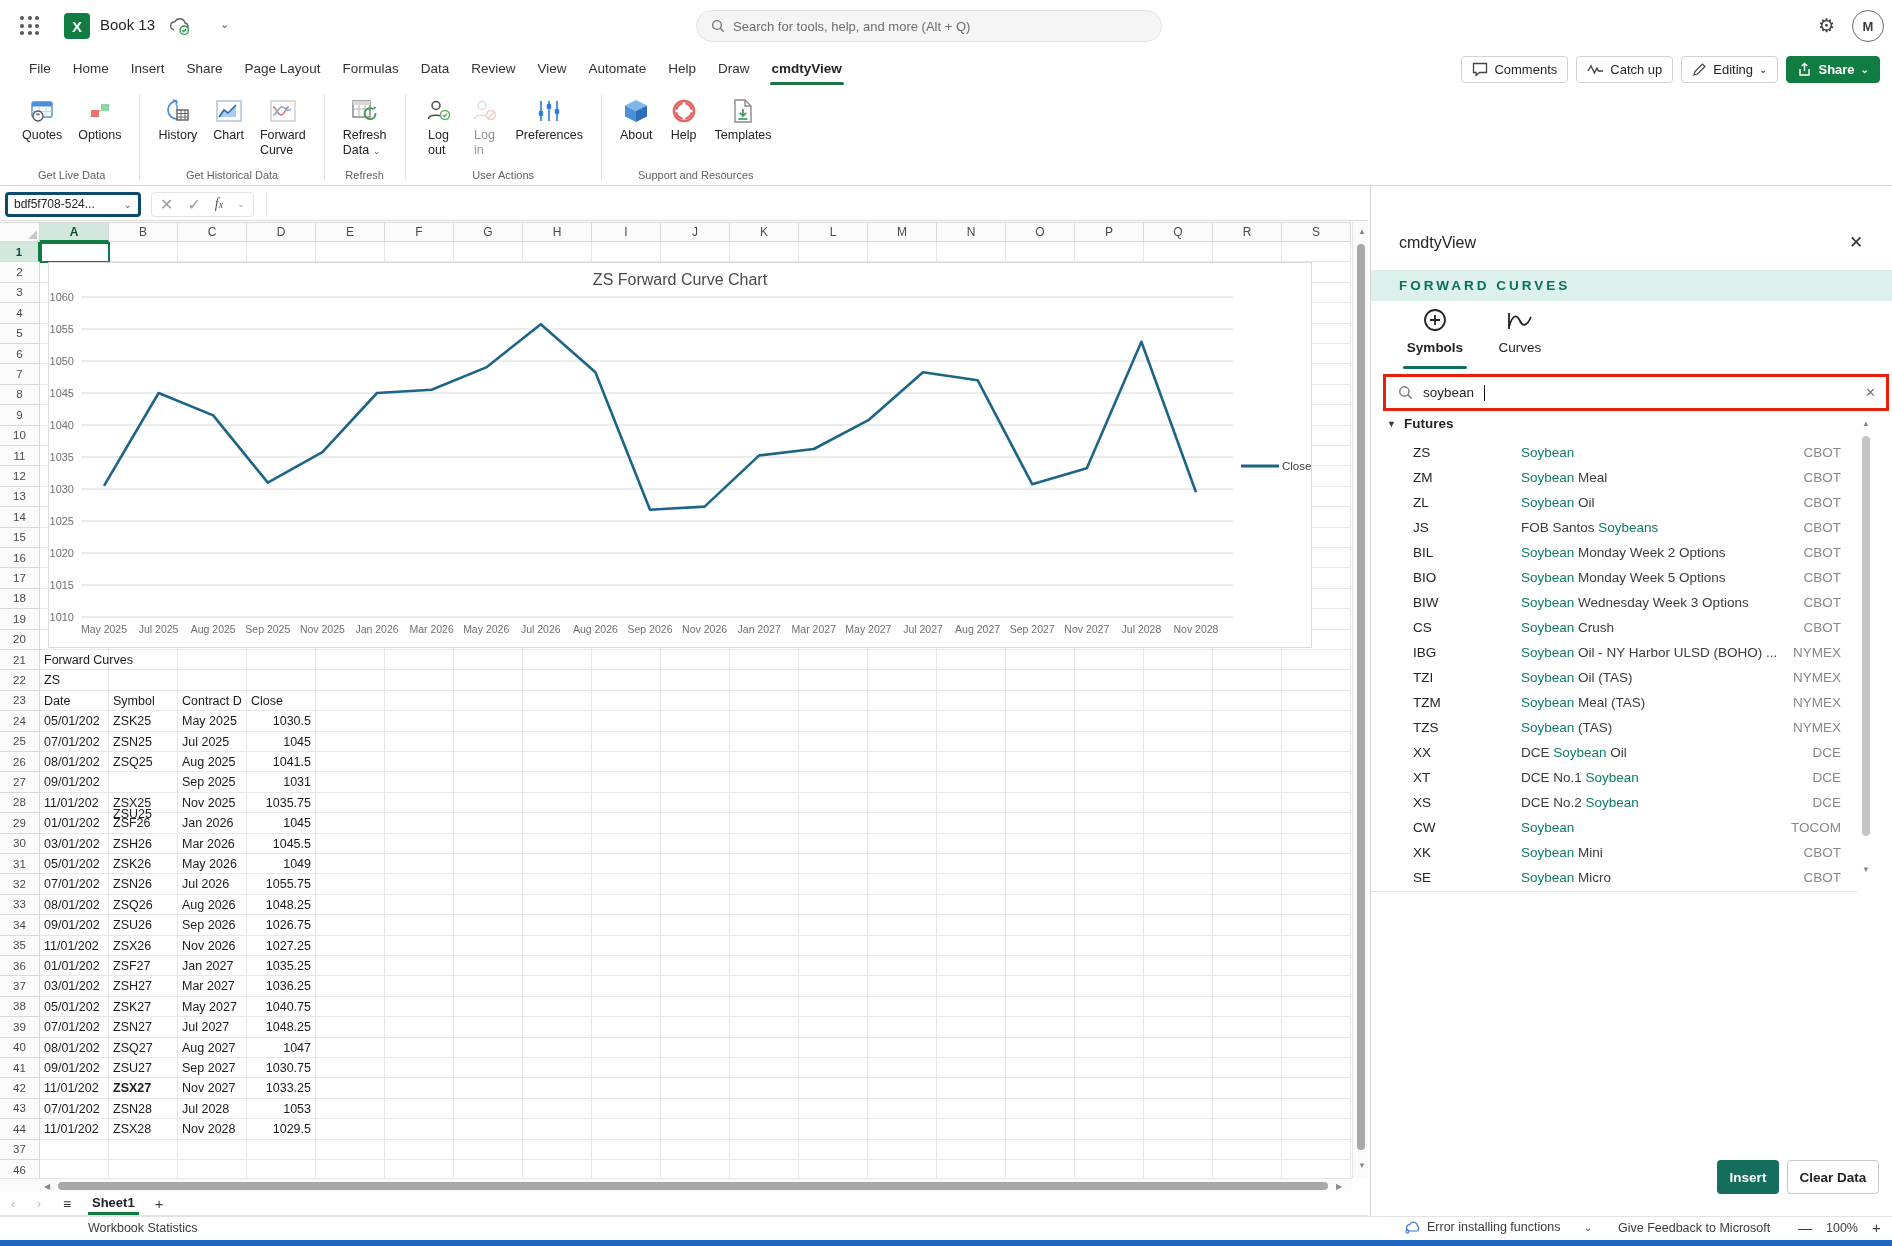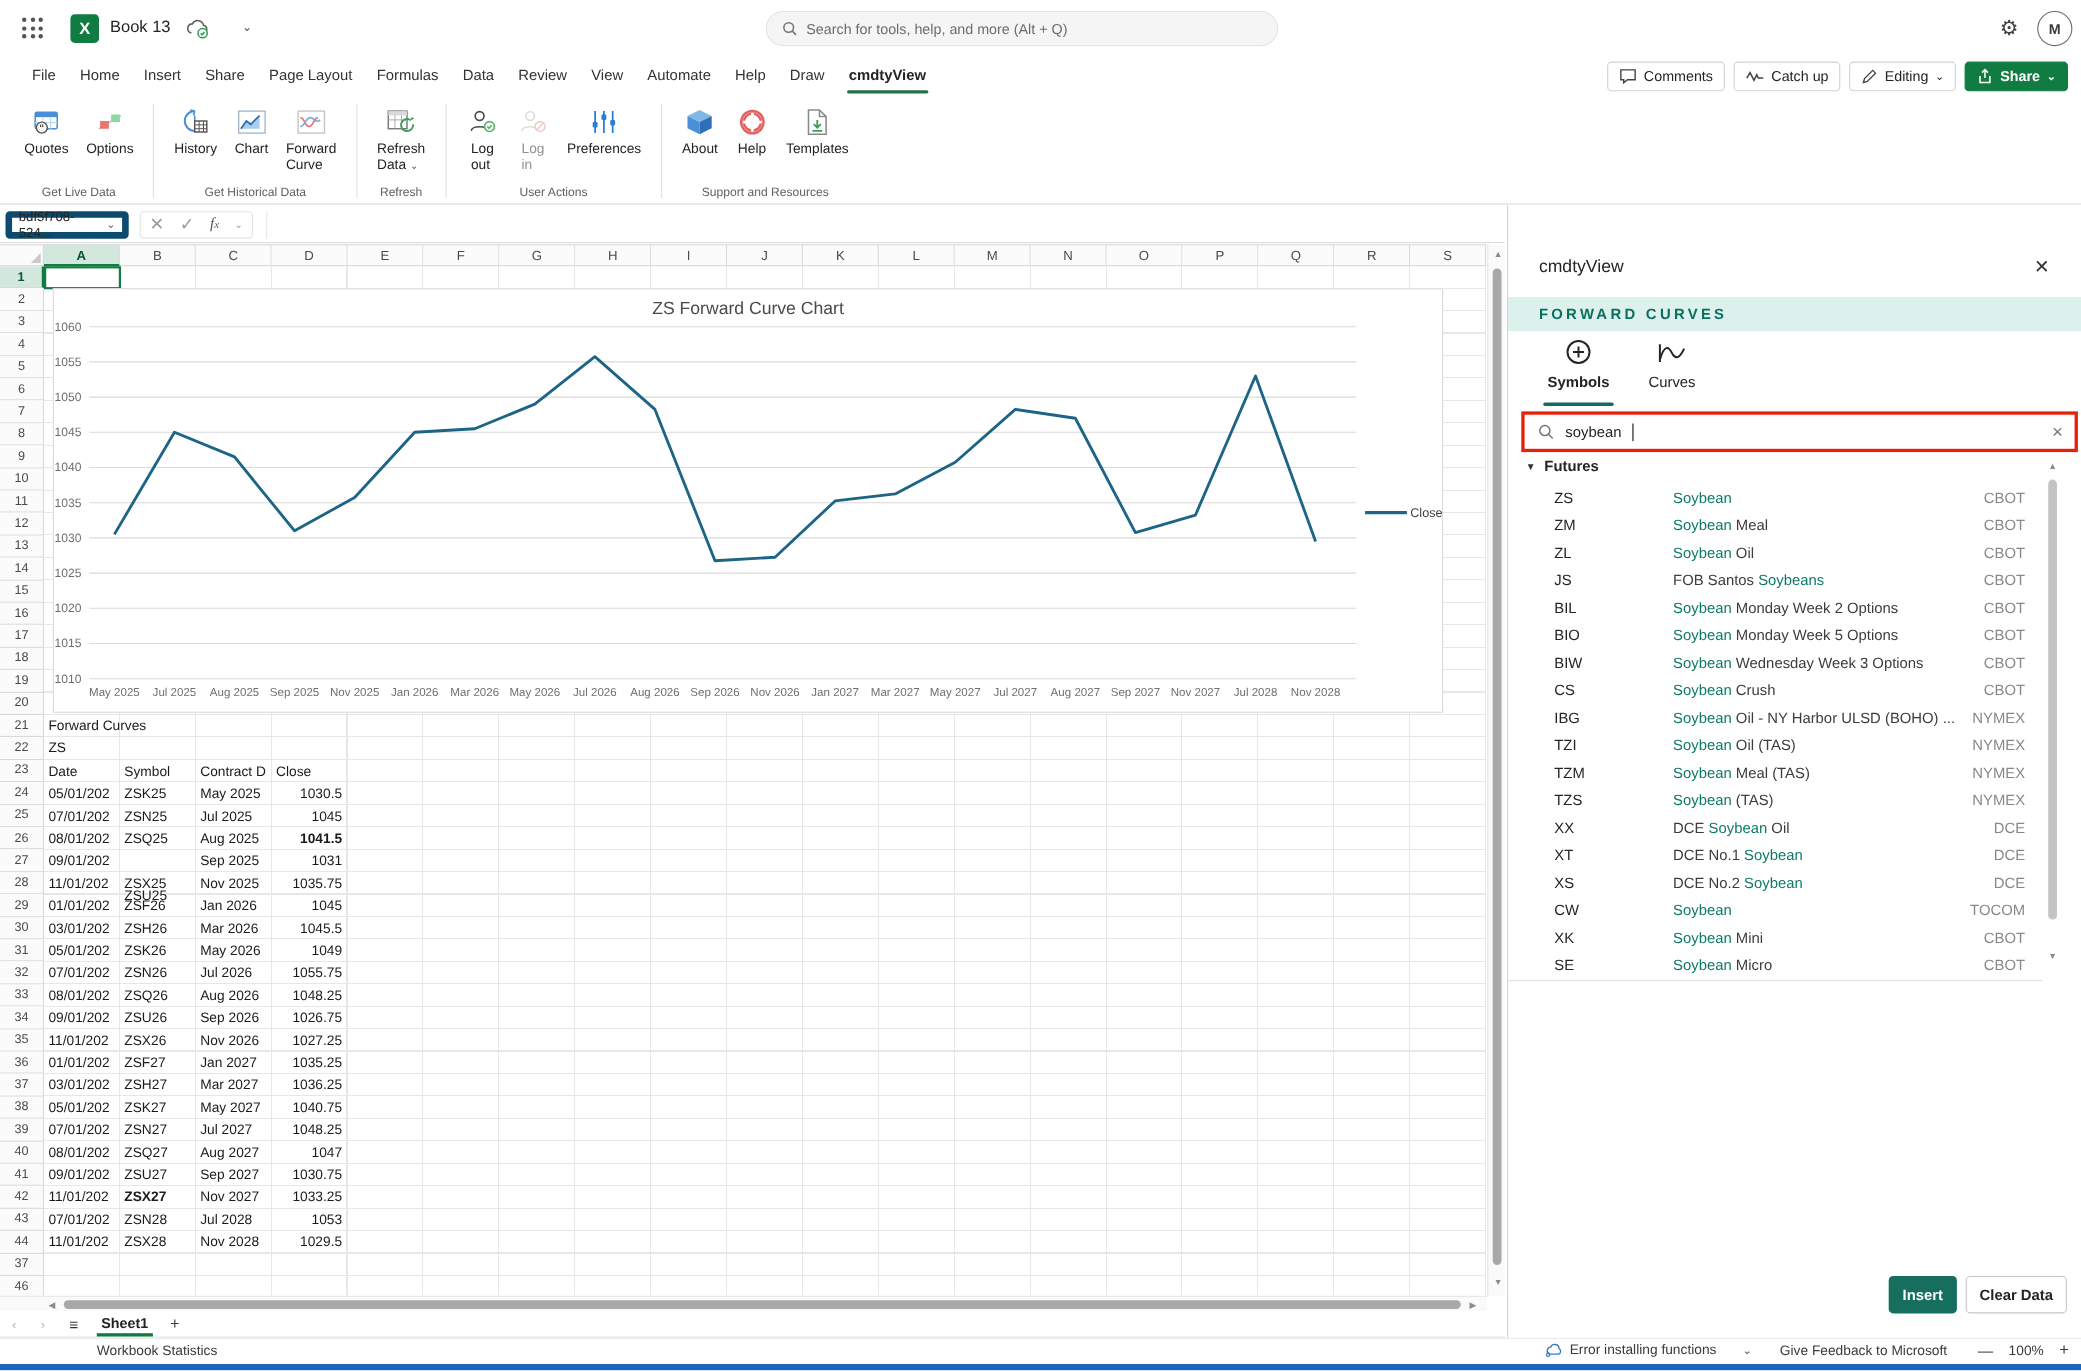--- a/index.html
+++ b/index.html
@@ -41,21 +41,21 @@
   .rbtn .ric{width:30px;height:28px;display:flex;align-items:center;justify-content:center}
   .rbtn .rlabel{font-size:12.5px;color:#242424;text-align:left;white-space:pre-line;line-height:1.2}
   .rbtn.disabled{opacity:.5}
   .rbtn .chev{font-size:9px;color:#555}
   .glabel{font-size:11px;color:#616161;text-align:center;white-space:nowrap}
   .rsep{width:1px;background:#e1e1e1;margin:6px 2px}
   #ribbon-collapse{right:10px;top:158px;font-size:12px;color:#555;cursor:pointer}
 
   
   #formulabar{left:0;top:188px;width:1368px;height:33px;background:#fff;border-bottom:1px solid #dcdcdc;display:flex;align-items:center}
-  #namebox{margin-left:5px;width:112px;height:25px;border:6px solid #0c4a6e;border-radius:4px;display:flex;align-items:center;padding:0 6px;font-size:12px;color:#242424;justify-content:space-between;cursor:pointer}
+  #namebox{margin-left:5px;width:136px;height:25px;border:3px solid #0c4a6e;border-radius:4px;display:flex;align-items:center;padding:0 6px;font-size:12px;color:#242424;justify-content:space-between;cursor:pointer}
   #namebox .chev{font-size:10px;color:#666}
   #fxgroup{margin-left:10px;height:25px;border:1px solid #e3e3e3;border-radius:4px;display:flex;align-items:center;padding:0 8px;gap:14px;color:#9a9a9a}
   #fxgroup .fx{font-family:"Liberation Serif",serif;font-style:italic;font-size:14px;color:#555}
   #fxgroup .tiny{font-size:9px;color:#999}
   #formula-input{flex:1;height:25px;margin:0 8px 0 12px;border-left:1px solid #e6e6e6;padding-left:8px;font-size:12.5px;color:#222;display:flex;align-items:center}
 
   
   #grid-corner{left:0;top:222px;width:40px;height:20px;background:#fbfbfb;border:1px solid #d9d9d9;border-left:none}
   #grid-corner::after{content:"";position:absolute;right:2px;bottom:2px;border-left:9px solid transparent;border-bottom:9px solid #c9c9c9}
   #col-heads{left:40px;top:222px;width:1311px;height:20px;display:flex}
@@ -492,21 +492,21 @@
       <div class="scell" style="top: 469.2px; left: 69px; width: 69px;">ZSK25</div>
       <div class="scell" style="top: 469.2px; left: 138px; width: 69px;">May 2025</div>
       <div class="scell num" style="top: 469.2px; left: 207px; width: 69px;">1030.5</div>
       <div class="scell" style="top: 489.6px; left: 0px; width: 69px;">07/01/202</div>
       <div class="scell" style="top: 489.6px; left: 69px; width: 69px;">ZSN25</div>
       <div class="scell" style="top: 489.6px; left: 138px; width: 69px;">Jul 2025</div>
       <div class="scell num" style="top: 489.6px; left: 207px; width: 69px;">1045</div>
       <div class="scell" style="top: 510px; left: 0px; width: 69px;">08/01/202</div>
       <div class="scell" style="top: 510px; left: 69px; width: 69px;">ZSQ25</div>
       <div class="scell" style="top: 510px; left: 138px; width: 69px;">Aug 2025</div>
-      <div class="scell num" style="top: 510px; left: 207px; width: 69px; font-weight: bold;">1041.5</div>
+      <div class="scell num" style="top: 510px; left: 207px; width: 69px;">1041.5</div>
       <div class="scell" style="top: 530.4px; left: 0px; width: 69px;">09/01/202</div>
       <div class="scell" style="top: 530.4px; left: 69px; width: 69px; margin-top: 32px;">ZSU25</div>
       <div class="scell" style="top: 530.4px; left: 138px; width: 69px;">Sep 2025</div>
       <div class="scell num" style="top: 530.4px; left: 207px; width: 69px;">1031</div>
       <div class="scell" style="top: 550.8px; left: 0px; width: 69px;">11/01/202</div>
       <div class="scell" style="top: 550.8px; left: 69px; width: 69px;">ZSX25</div>
       <div class="scell" style="top: 550.8px; left: 138px; width: 69px;">Nov 2025</div>
       <div class="scell num" style="top: 550.8px; left: 207px; width: 69px;">1035.75</div>
       <div class="scell" style="top: 571.2px; left: 0px; width: 69px;">01/01/202</div>
       <div class="scell" style="top: 571.2px; left: 69px; width: 69px;">ZSF26</div>

